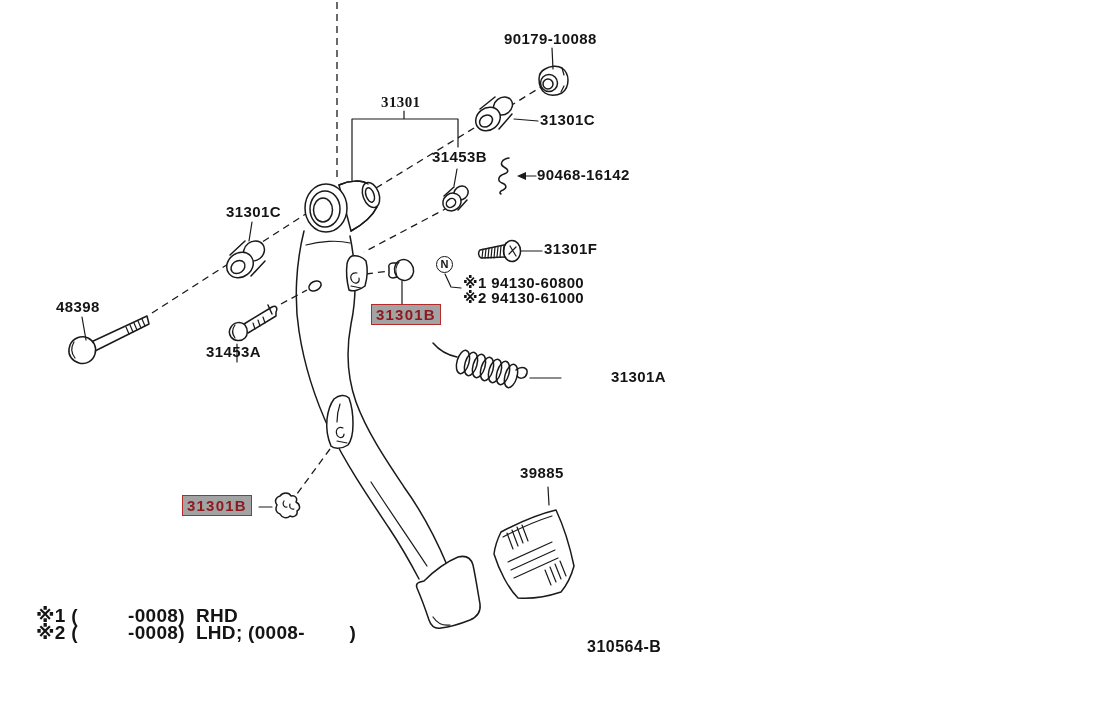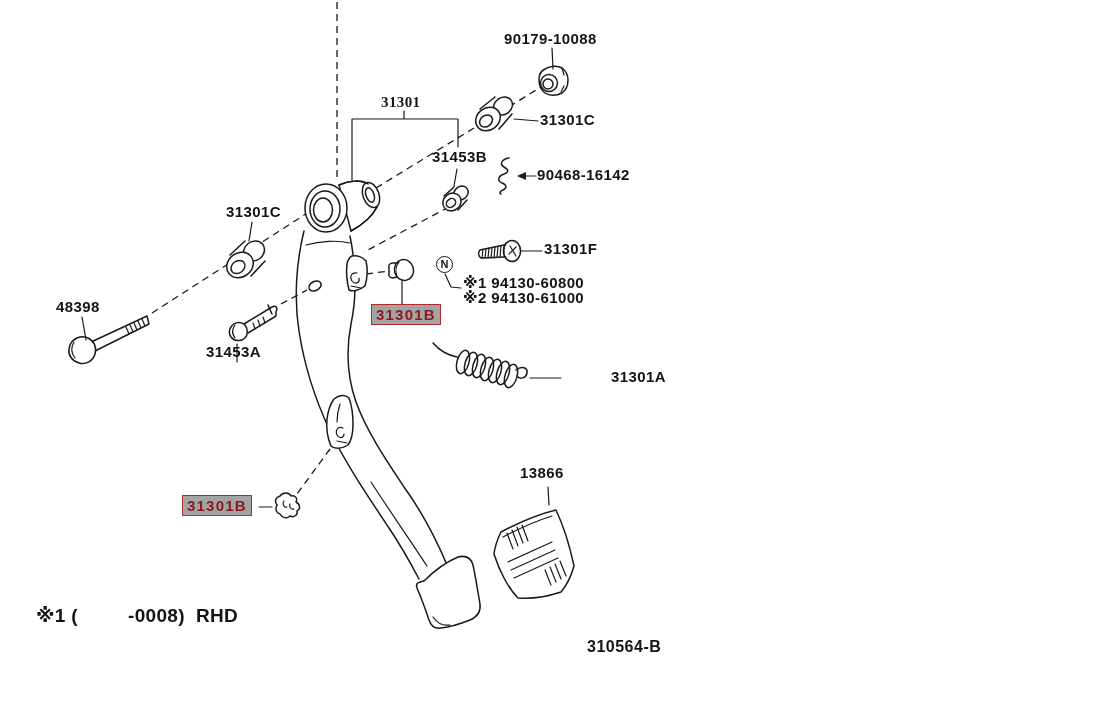--- a/index.html
+++ b/index.html
@@ -172,21 +172,22 @@
   <div class="lbl" style="left:537px;top:167px;">90468-16142</div>
   <div class="lbl" style="left:226px;top:204px;">31301C</div>
   <div class="lbl" style="left:544px;top:241px;">31301F</div>
   <div class="lbl" style="left:463px;top:275px;">※1 94130-60800</div>
   <div class="lbl" style="left:463px;top:290px;">※2 94130-61000</div>
   <div class="lbl" style="left:56px;top:299px;">48398</div>
   <div class="lbl hl" style="left:371px;top:304px;">31301B</div>
   <div class="lbl" style="left:206px;top:344px;">31453A</div>
   <div class="lbl" style="left:563px;top:369px;margin-left:48px;">31301A</div>
   <div class="lbl hl" style="left:182px;top:495px;">31301B</div>
-  <div class="lbl" style="left:520px;top:465px;">13866</div>
+  <div class="lbl" style="left:520px;top:465px;">39885</div>
 
   <div class="ncircle" style="left:436px;top:256px;">N</div>
 
   <div class="fn" style="left:36px;top:604px;">※1 (         -0008)  RHD</div>
+  <div class="fn" style="left:36px;top:621px;">※2 (         -0008)  LHD; (0008-        )</div>
 
   <div class="code" style="left:587px;top:638px;">310564-B</div>
 
 </div>
 
 </body></html>

